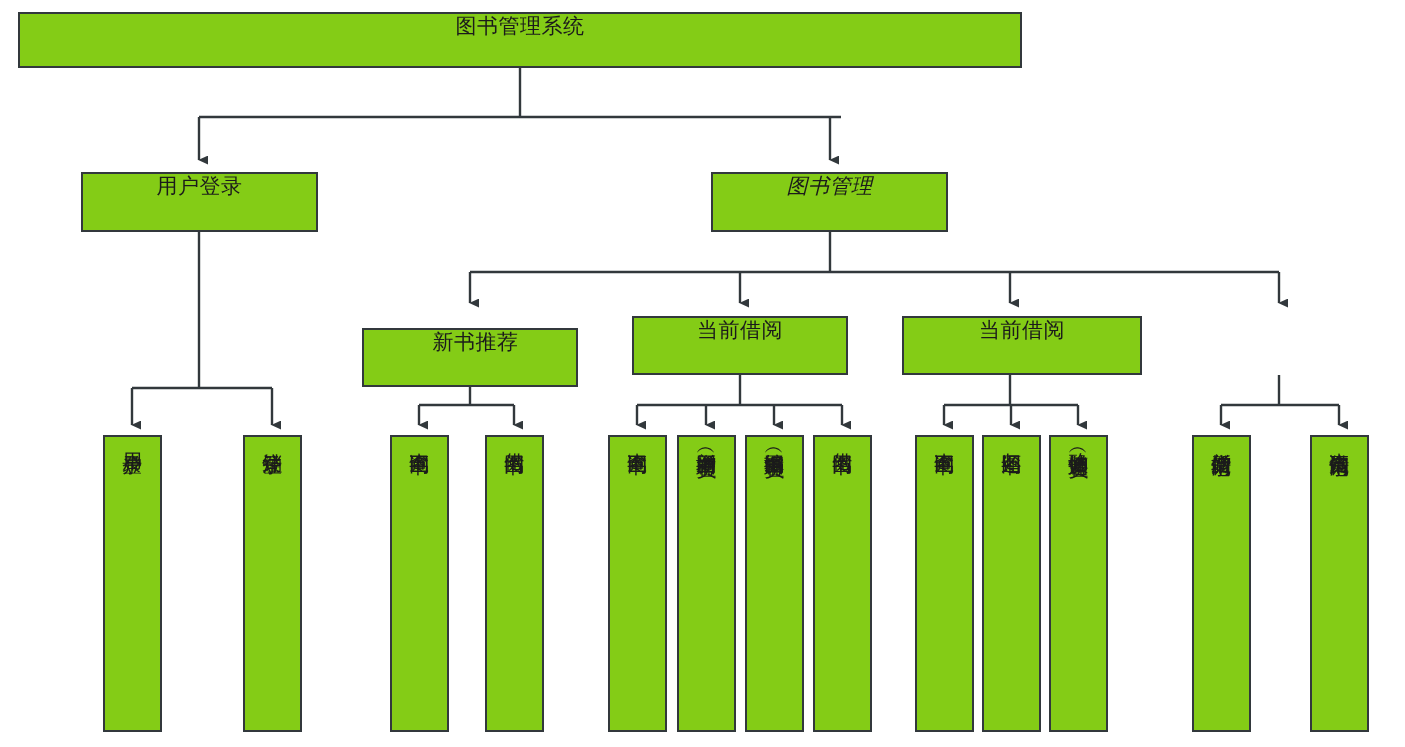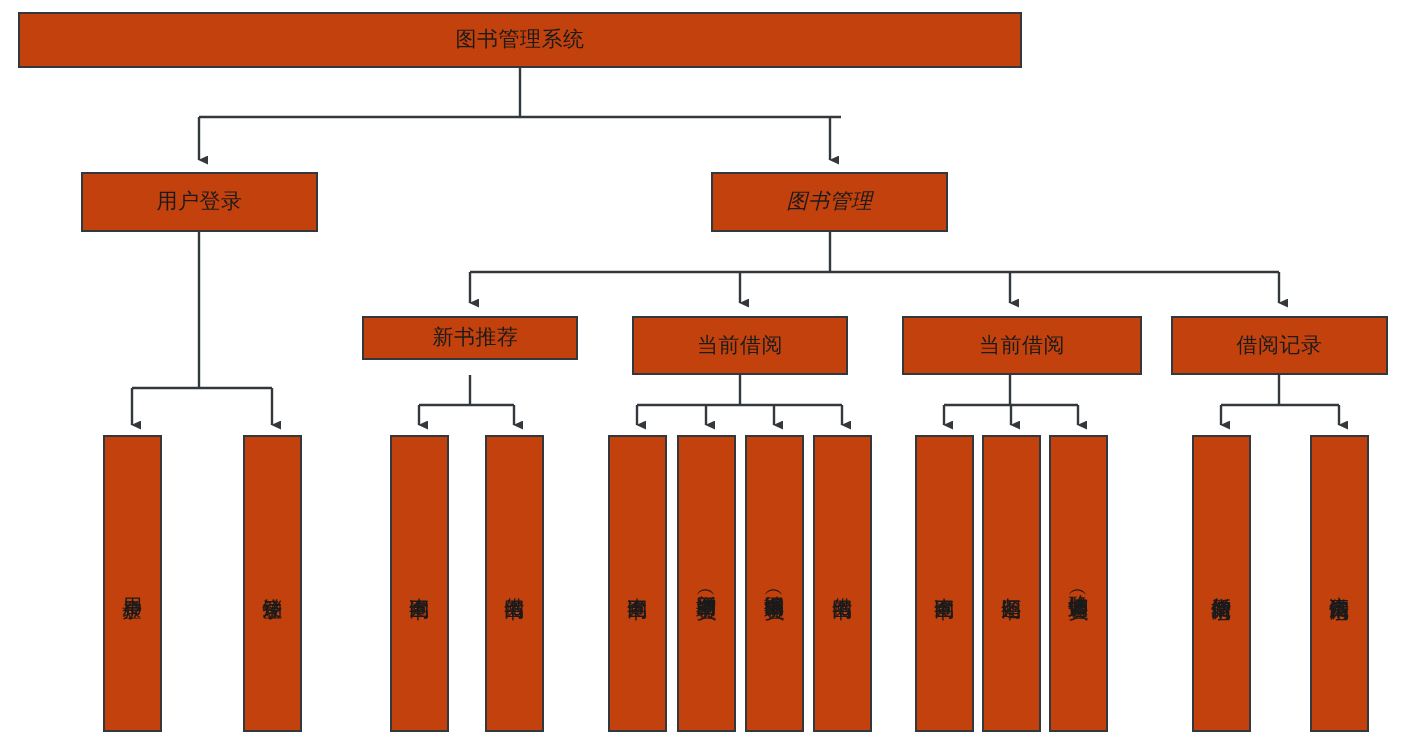--- a/index.html
+++ b/index.html
@@ -21,23 +21,23 @@
     position: absolute;
     left: 0;
     top: 0;
     width: 1405px;
     height: 747px;
   }
   .node-box {
     position: absolute;
     box-sizing: border-box;
     border: 2px solid #32383c;
-    background: #c2410c;
+    background: #84cc16;
     display: flex;
-    align-items: center;
+    align-items: flex-start;
     justify-content: center;
     color: #1b1b1b;
   }
   .node-label-h {
     font-size: 21px;
     line-height: 1.2;
     white-space: nowrap;
     letter-spacing: 0.5px;
   }
   .node-label-v {
@@ -122,31 +122,28 @@
     <span class="node-label-h">图书管理系统</span>
   </div>
 
   <div class="node-box" style="left:81px; top:172px; width:237px; height:60px;">
     <span class="node-label-h">用户登录</span>
   </div>
   <div class="node-box" style="left:711px; top:172px; width:237px; height:60px;font-style:italic;">
     <span class="node-label-h">图书管理</span>
   </div>
 
-  <div class="node-box" style="left:362px; top:316px; width:216px; height:44px;padding-left:11px;">
+  <div class="node-box" style="left:362px; top:328px; width:216px; height:59px;padding-left:11px;">
     <span class="node-label-h">新书推荐</span>
   </div>
   <div class="node-box" style="left:632px; top:316px; width:216px; height:59px;">
     <span class="node-label-h">当前借阅</span>
   </div>
   <div class="node-box" style="left:902px; top:316px; width:240px; height:59px;">
     <span class="node-label-h">当前借阅</span>
-  </div>
-  <div class="node-box" style="left:1171px; top:316px; width:217px; height:59px;">
-    <span class="node-label-h">借阅记录</span>
   </div>
 
   <div class="node-box leaf-box" style="left:103px; top:435px; width:59px; height:297px;">
     <span class="node-label-v">用户登录</span>
   </div>
   <div class="node-box leaf-box" style="left:243px; top:435px; width:59px; height:297px;">
     <span class="node-label-v">注销登录</span>
   </div>
 
   <div class="node-box leaf-box" style="left:390px; top:435px; width:59px; height:297px;">

